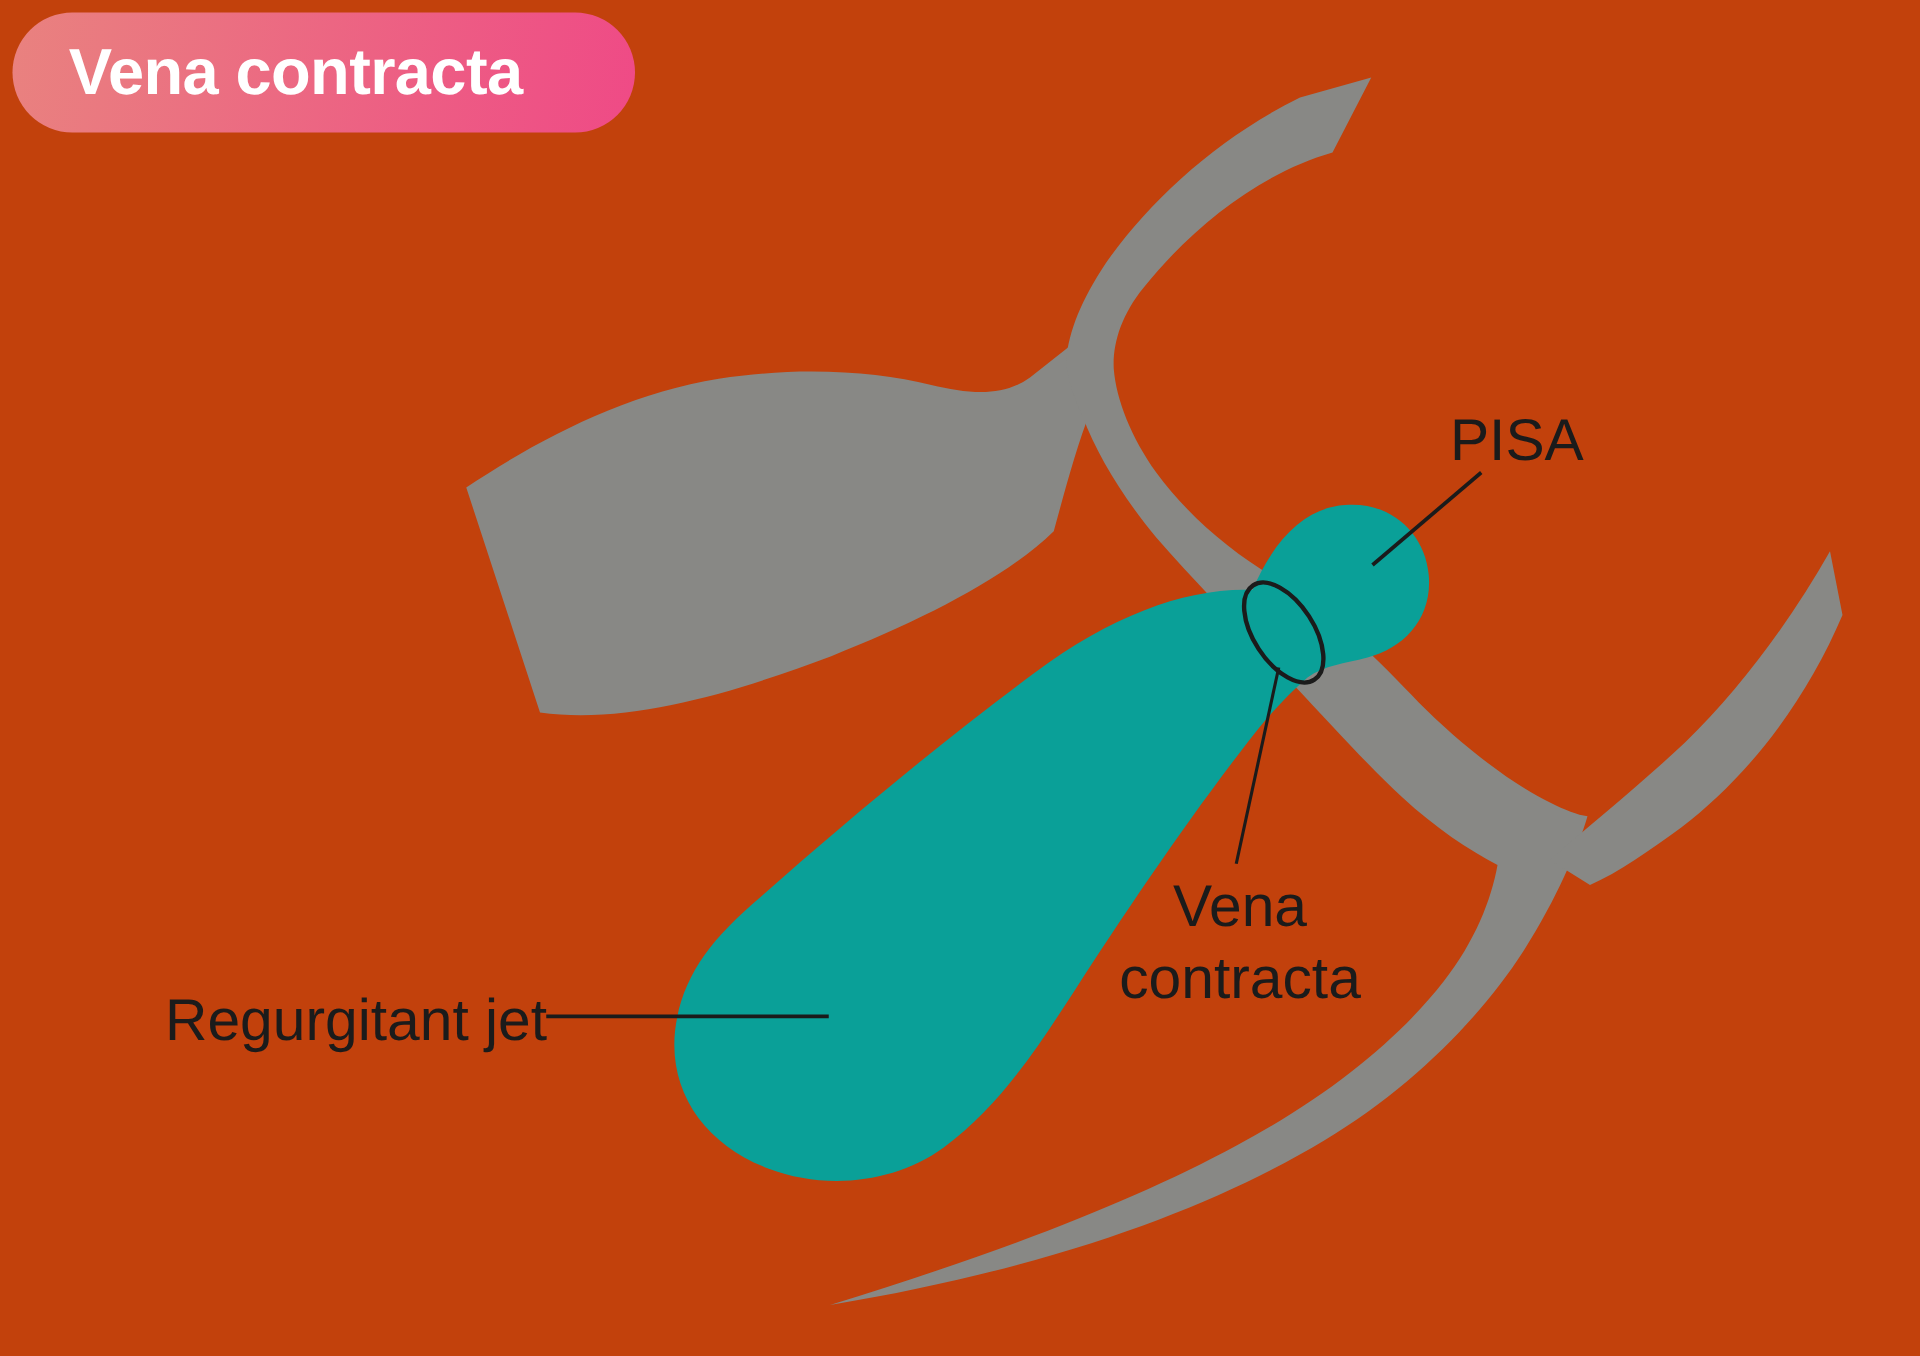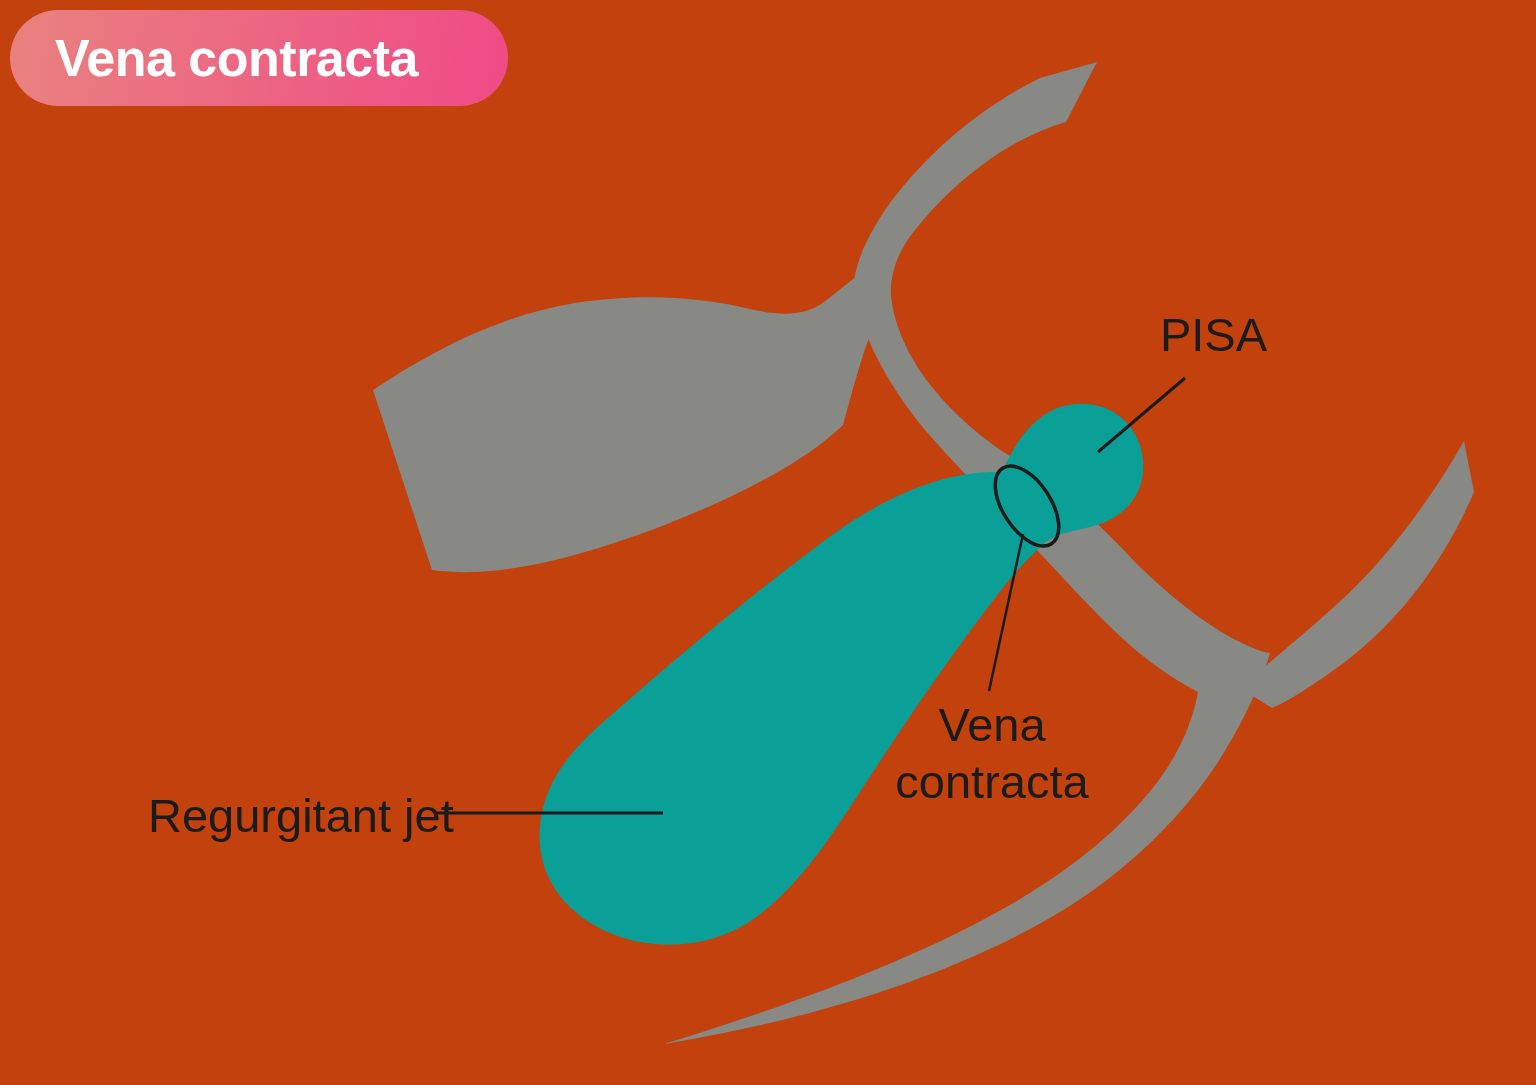--- a/index.html
+++ b/index.html
@@ -19,23 +19,23 @@
     display:flex;align-items:center;
     padding-left:45px;box-sizing:border-box;
     font-size:52px;font-weight:bold;letter-spacing:-0.5px;
   }
   .annot{
     position:absolute;
     font-size:47px;
     line-height:1.22;
   }
   .annot.center{text-align:center;}
-  #pisa-label{left:1136px;top:306px;width:155px;}
+  #pisa-label{left:1136px;top:323px;width:155px;}
   #vena-contracta-label{left:872px;top:696px;width:240px;}
-  #regurgitant-jet-label{left:148px;top:787px;white-space:nowrap;}
+  #regurgitant-jet-label{left:132px;top:787px;white-space:nowrap;}
 </style>
 </head>
 <body>
 
 <div id="canvas" style="background: #c2410c;">
 
   <svg id="anatomy-svg" viewBox="0 0 1536 1085" xmlns="http://www.w3.org/2000/svg">
 
     <path d="M 373,390
              C 430,352 500,315 575,303

